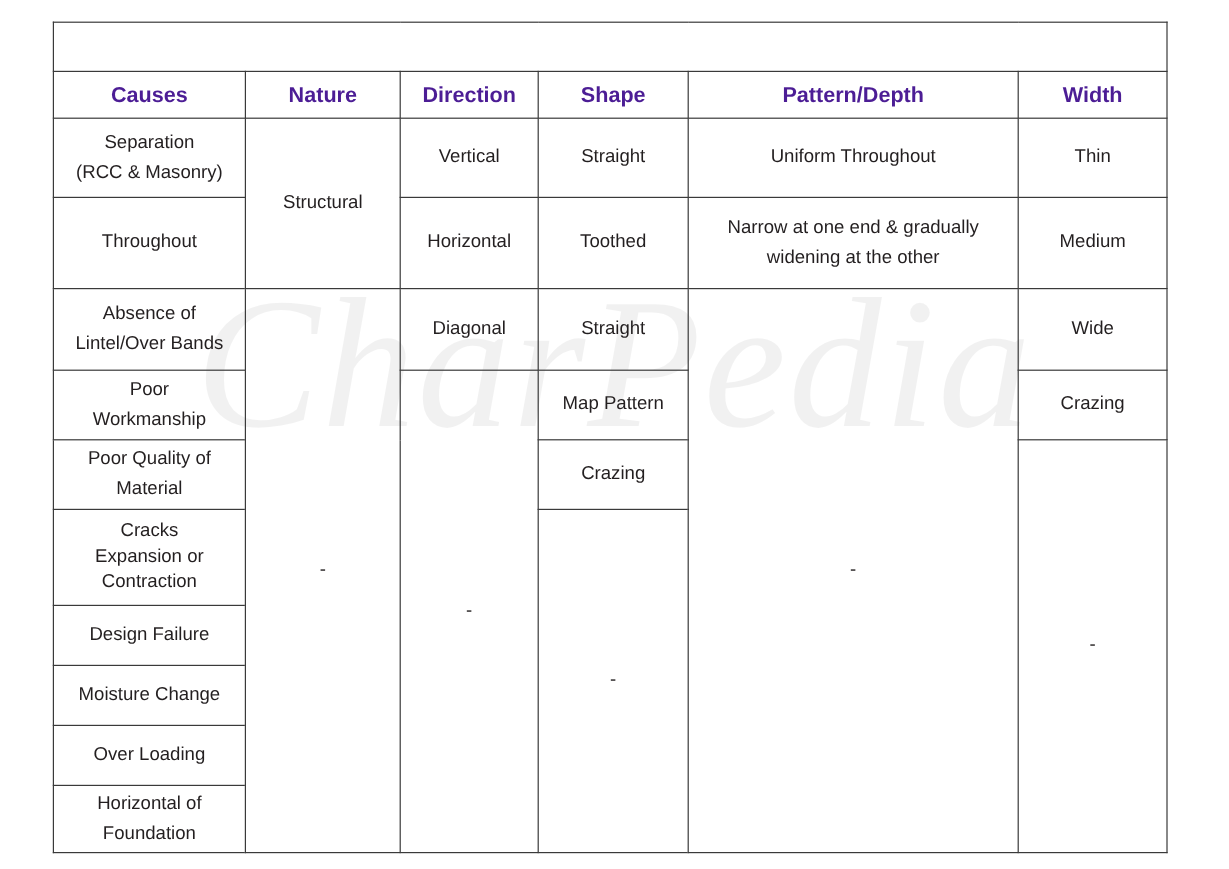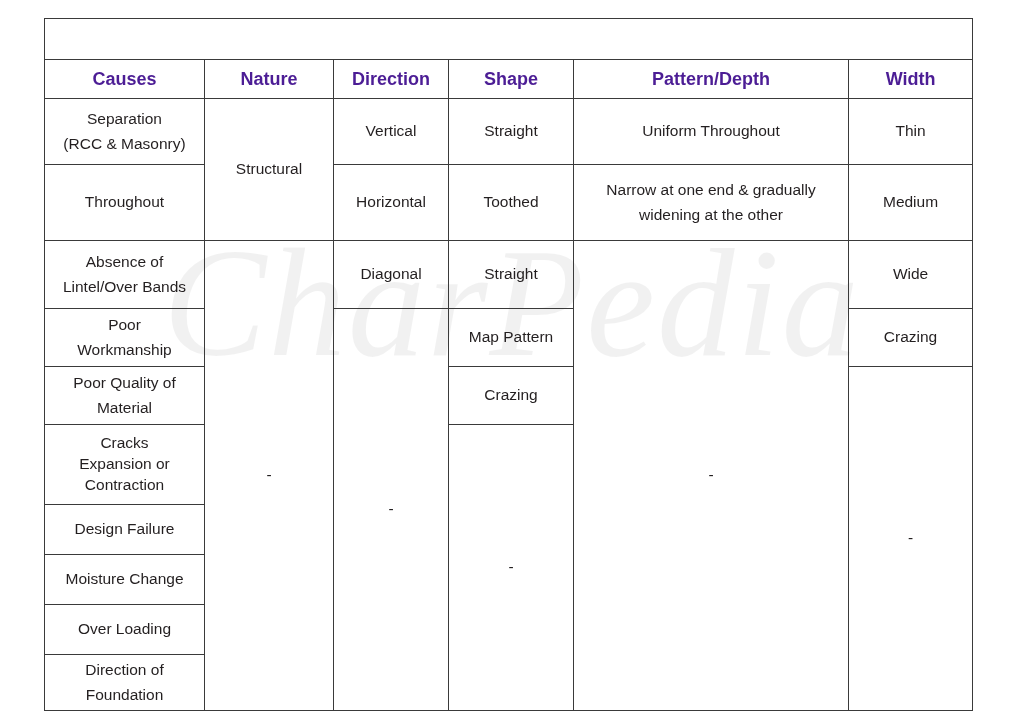--- a/index.html
+++ b/index.html
@@ -217,21 +217,21 @@
       <tr class="r-moist">
         <td class="cell">Moisture Change</td>
       </tr>
 
       <tr class="r-over">
         <td class="cell">Over Loading</td>
       </tr>
 
       <tr class="r-settle">
         <td class="cell two-line">
-          <div>Direction of</div>
+          <div>Horizontal of</div>
           <div>Foundation</div>
         </td>
       </tr>
 
     </tbody>
       </table>
   </div>
 </div>
 
 </body></html>

